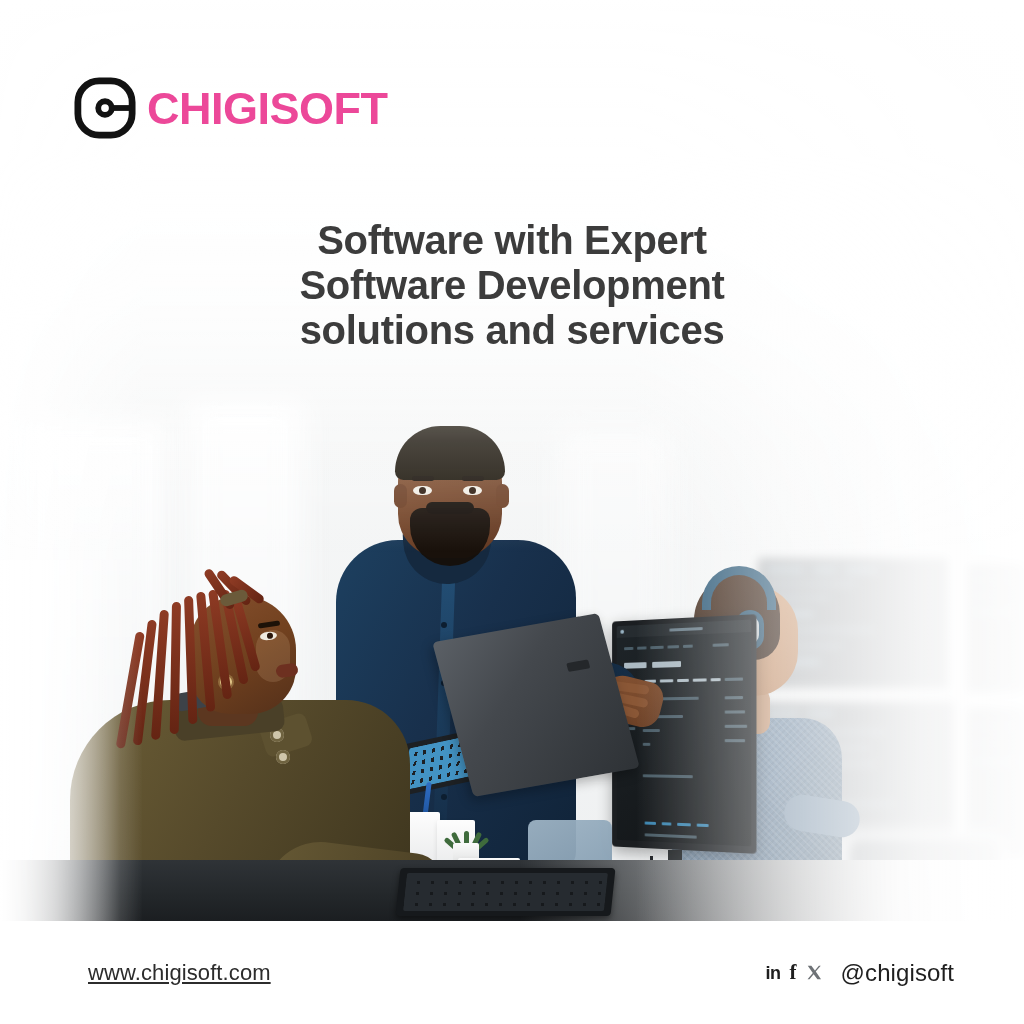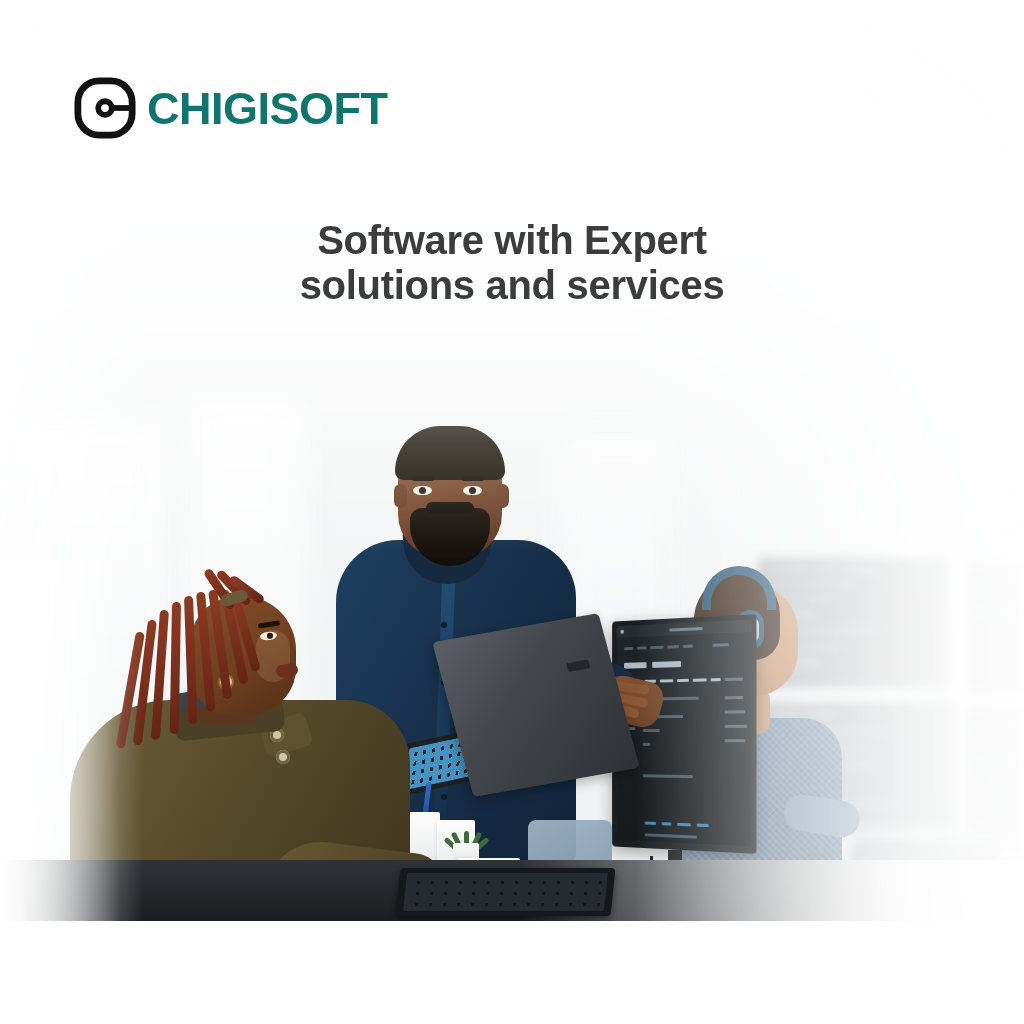--- a/index.html
+++ b/index.html
@@ -418,21 +418,21 @@
   }
 
   
   .logo {
     position:absolute; left:74px; top:77px;
     display:flex; align-items:center; gap:11px;
   }
   .logo-mark { width:62px; height:62px; display:block; }
   .logo-word {
     font-size:45px; font-weight:800; letter-spacing:-0.5px;
-    color:#0f766e; line-height:1; white-space:nowrap;
+    color:#ec4899; line-height:1; white-space:nowrap;
   }
 
   
   .headline {
     position:absolute; left:0; top:218px; width:1024px;
     text-align:center;
     color:#3c3c3c;
     font-size:40px; font-weight:800; line-height:1.12;
     letter-spacing:-0.3px;
   }
@@ -667,17 +667,30 @@
     <svg class="logo-mark" viewBox="0 0 64 64">
       <rect x="4" y="4" width="56" height="56" rx="22" ry="22" fill="none" stroke="#121212" stroke-width="7"></rect>
       <line x1="32" y1="32" x2="59" y2="32" stroke="#121212" stroke-width="6"></line>
       <circle cx="32" cy="32" r="7" fill="#ffffff" stroke="#121212" stroke-width="6"></circle>
     </svg>
     <span class="logo-word">CHIGISOFT</span>
   </div>
 
   <h1 class="headline">
     <span class="ln">Software with Expert</span>
+    <span class="ln">Software Development</span>
     <span class="ln">solutions and services</span>
   </h1>
 
+  <div class="footer">
+    <a class="footer-url" href="#">www.chigisoft.com</a>
+
+    <div class="footer-social">
+      <span class="si-in">in</span>
+      <span class="si-fb">f</span>
+      <svg class="si-x" viewBox="0 0 24 24">
+        <path d="M2.5 2.5h5.1l5.0 6.6 5.6-6.6h2.6l-7.0 8.2 7.4 10.8h-5.1l-5.3-7.0-5.9 7.0H2.2l7.4-8.7L2.5 2.5z" fill="#6e7276"></path>
+      </svg>
+      <span class="footer-handle">@chigisoft</span>
+    </div>
+  </div>
 
 </div>
 
 </body></html>

